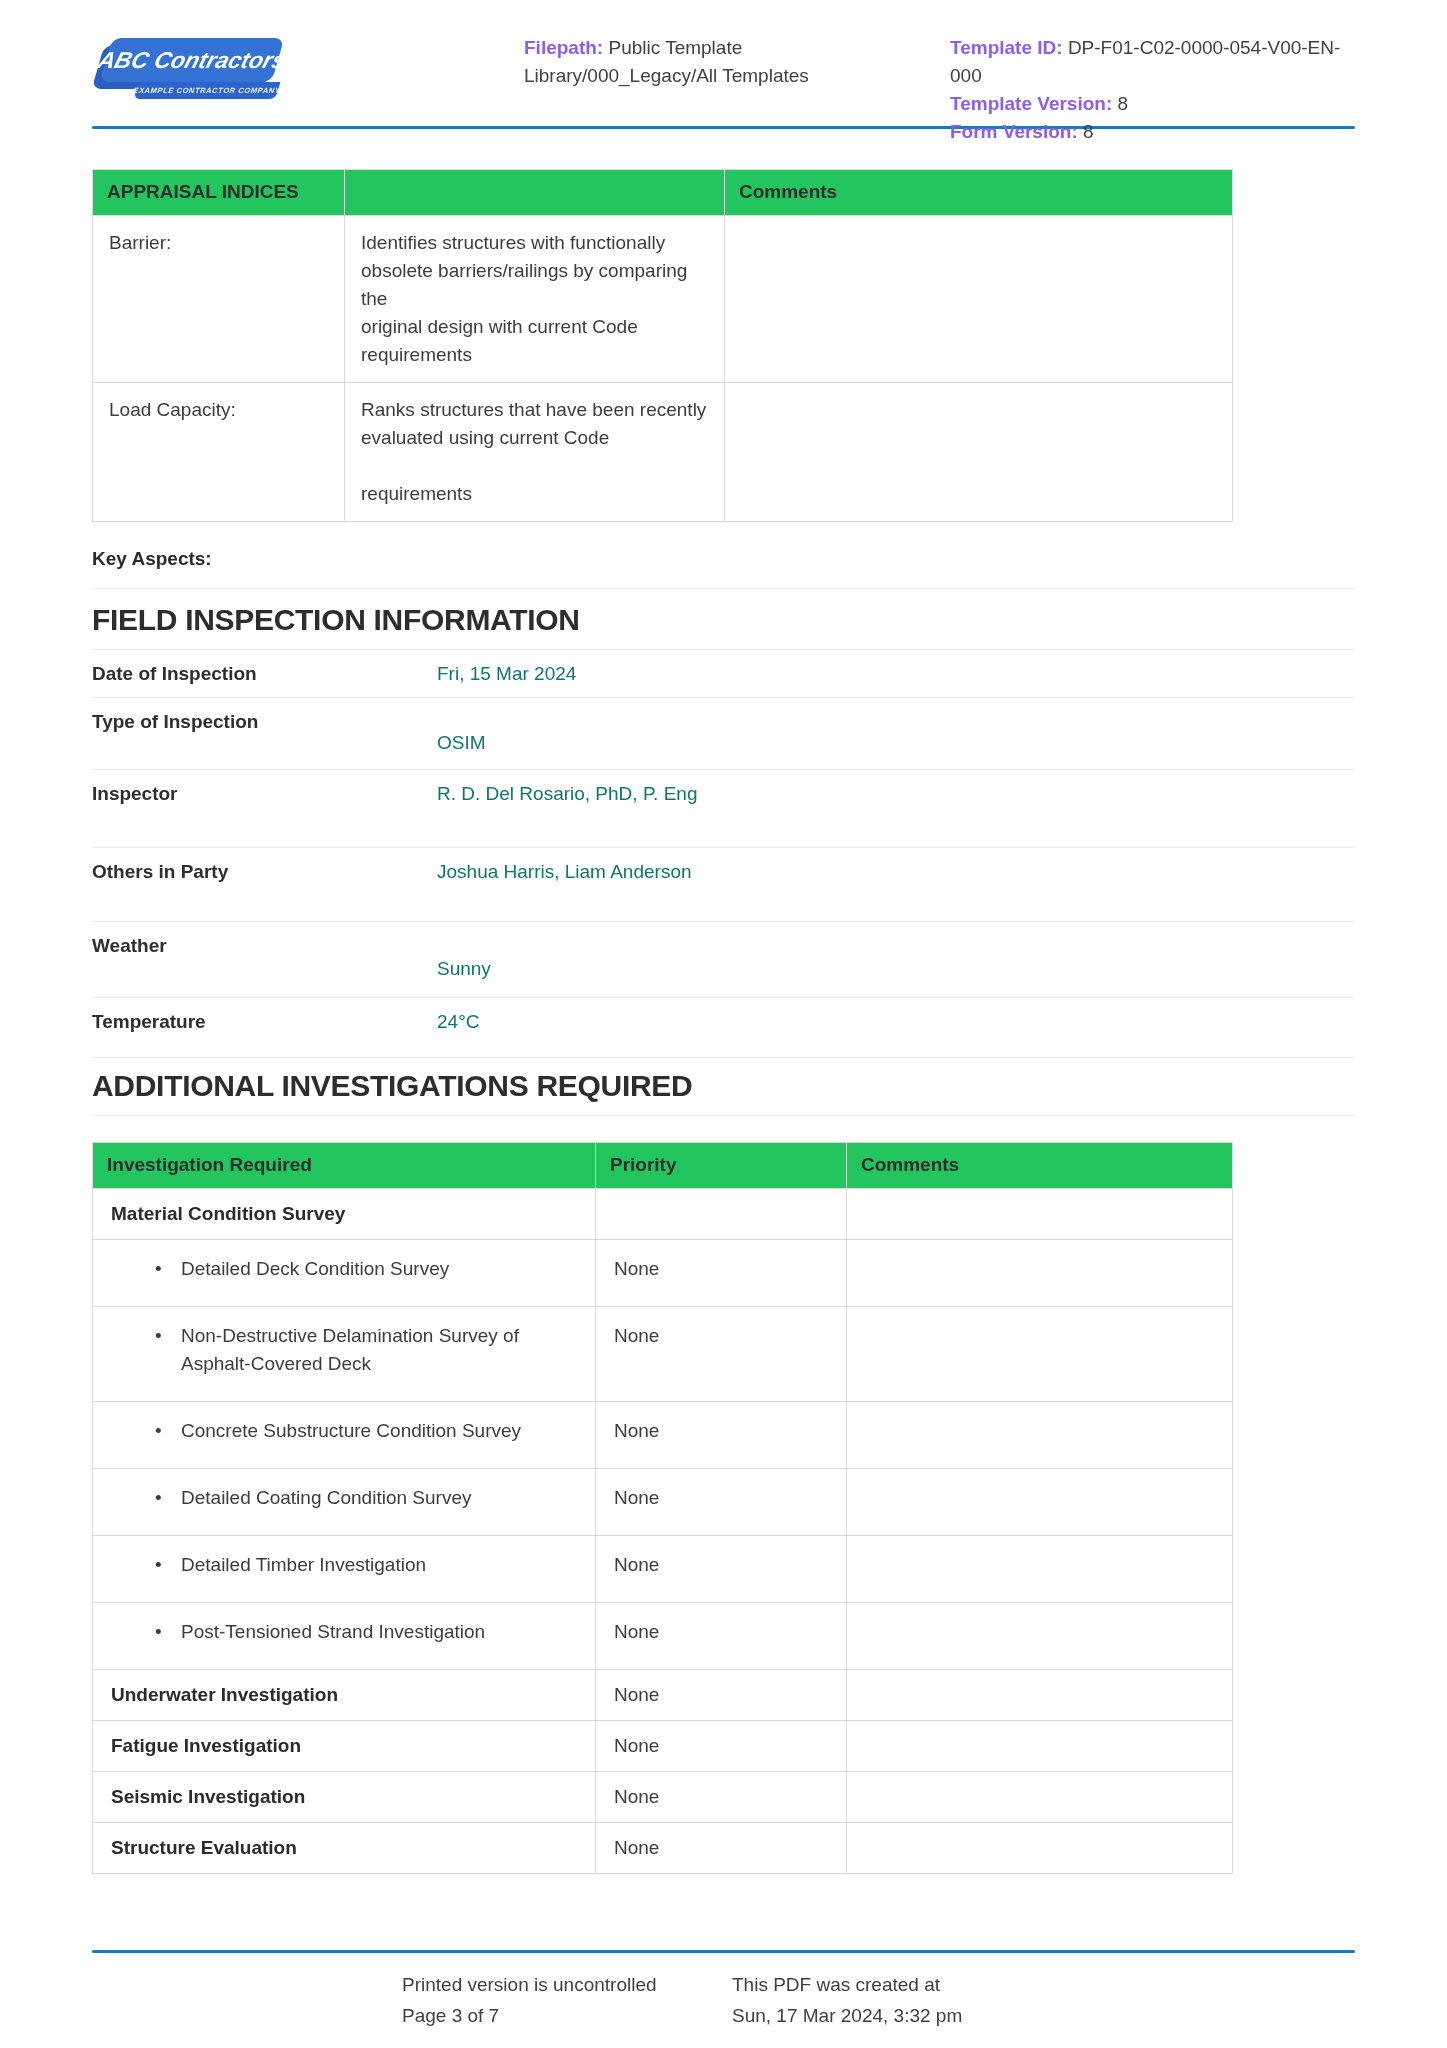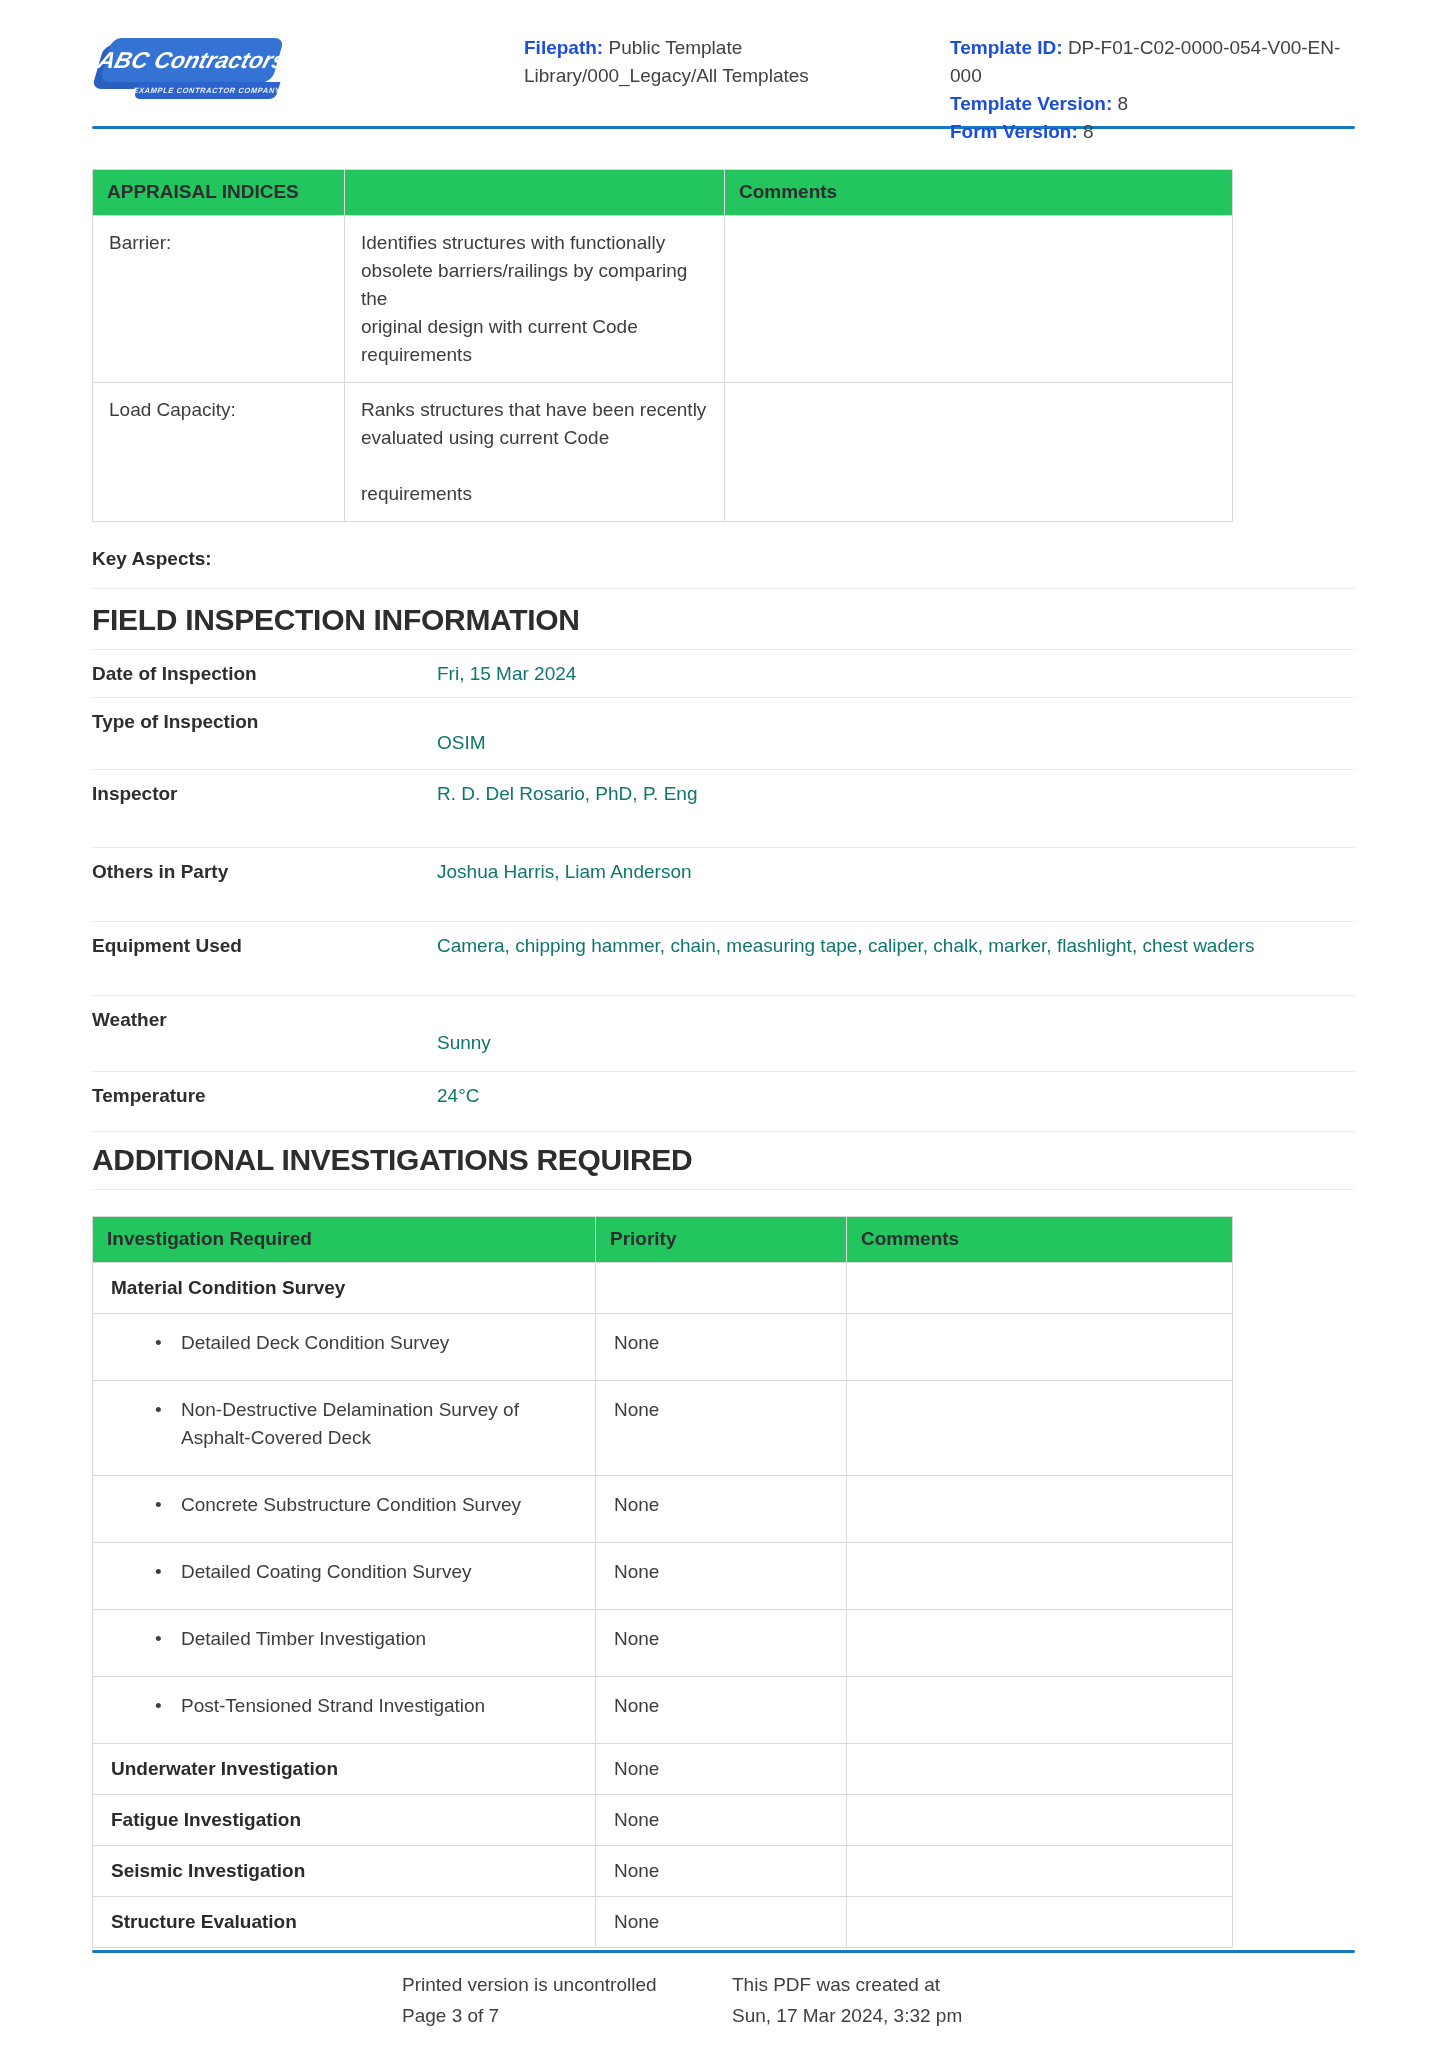--- a/index.html
+++ b/index.html
@@ -19,21 +19,21 @@
     box-shadow:-6px 7px 0 #2a5fc0; display:flex; align-items:center; justify-content:center;
   }
   .logo-title { color:#ffffff; font-weight:bold; font-style:italic; font-size:23px; white-space:nowrap; }
   .logo-strip {
     position:absolute; left:44px; top:44px; width:142px; height:17px;
     background:#2c63cc; transform:skewX(-16deg); border-radius:0 0 6px 6px;
     display:flex; align-items:center; justify-content:center;
   }
   .logo-strip span { color:#eaf1ff; font-size:7.5px; font-weight:bold; letter-spacing:.6px; white-space:nowrap; }
   .hmeta { position:absolute; top:2px; font-size:19px; line-height:28px; color:#424242; }
-  .hmeta b { color:#1d4ed8;margin-top:28px; }
+  .hmeta b { color:#8b5cf6;margin-top:28px; }
   .hmeta.fp { left:432px; width:318px; }
   .hmeta.tm { left:858px; width:410px; }
   .rule-blue { height:3px; background:#1878c2; border-radius:2px; }
 
   
   table { border-collapse:collapse; table-layout:fixed; font-size:19px; }
   .tbl-appraisal { width:1140px; margin-top:40px; }
   .tbl-invest    { width:1140px; margin-top:4px; }
   td, th { border:1px solid #d9d9d9; vertical-align:top; text-align:left; }
   thead th { background:#22c55e; font-weight:bold; color:#2e2e2e; padding:11px 14px 12px; font-size:19px; }
@@ -153,24 +153,20 @@
         <div class="kv-value">OSIM</div>
       </div>
       <div class="kv-row h-c">
         <div class="kv-label">Inspector</div>
         <div class="kv-value">R. D. Del Rosario, PhD, P. Eng</div>
       </div>
       <div class="kv-row h-d">
         <div class="kv-label">Others in Party</div>
         <div class="kv-value">Joshua Harris, Liam Anderson</div>
       </div>
-      <div class="kv-row h-e">
-        <div class="kv-label">Equipment Used</div>
-        <div class="kv-value">Camera, chipping hammer, chain, measuring tape, caliper, chalk, marker, flashlight, chest waders</div>
-      </div>
       <div class="kv-row h-f">
         <div class="kv-label">Weather</div>
         <div class="kv-value">Sunny</div>
       </div>
       <div class="kv-row h-g">
         <div class="kv-label">Temperature</div>
         <div class="kv-value">24°C</div>
       </div>
     </div>
 

